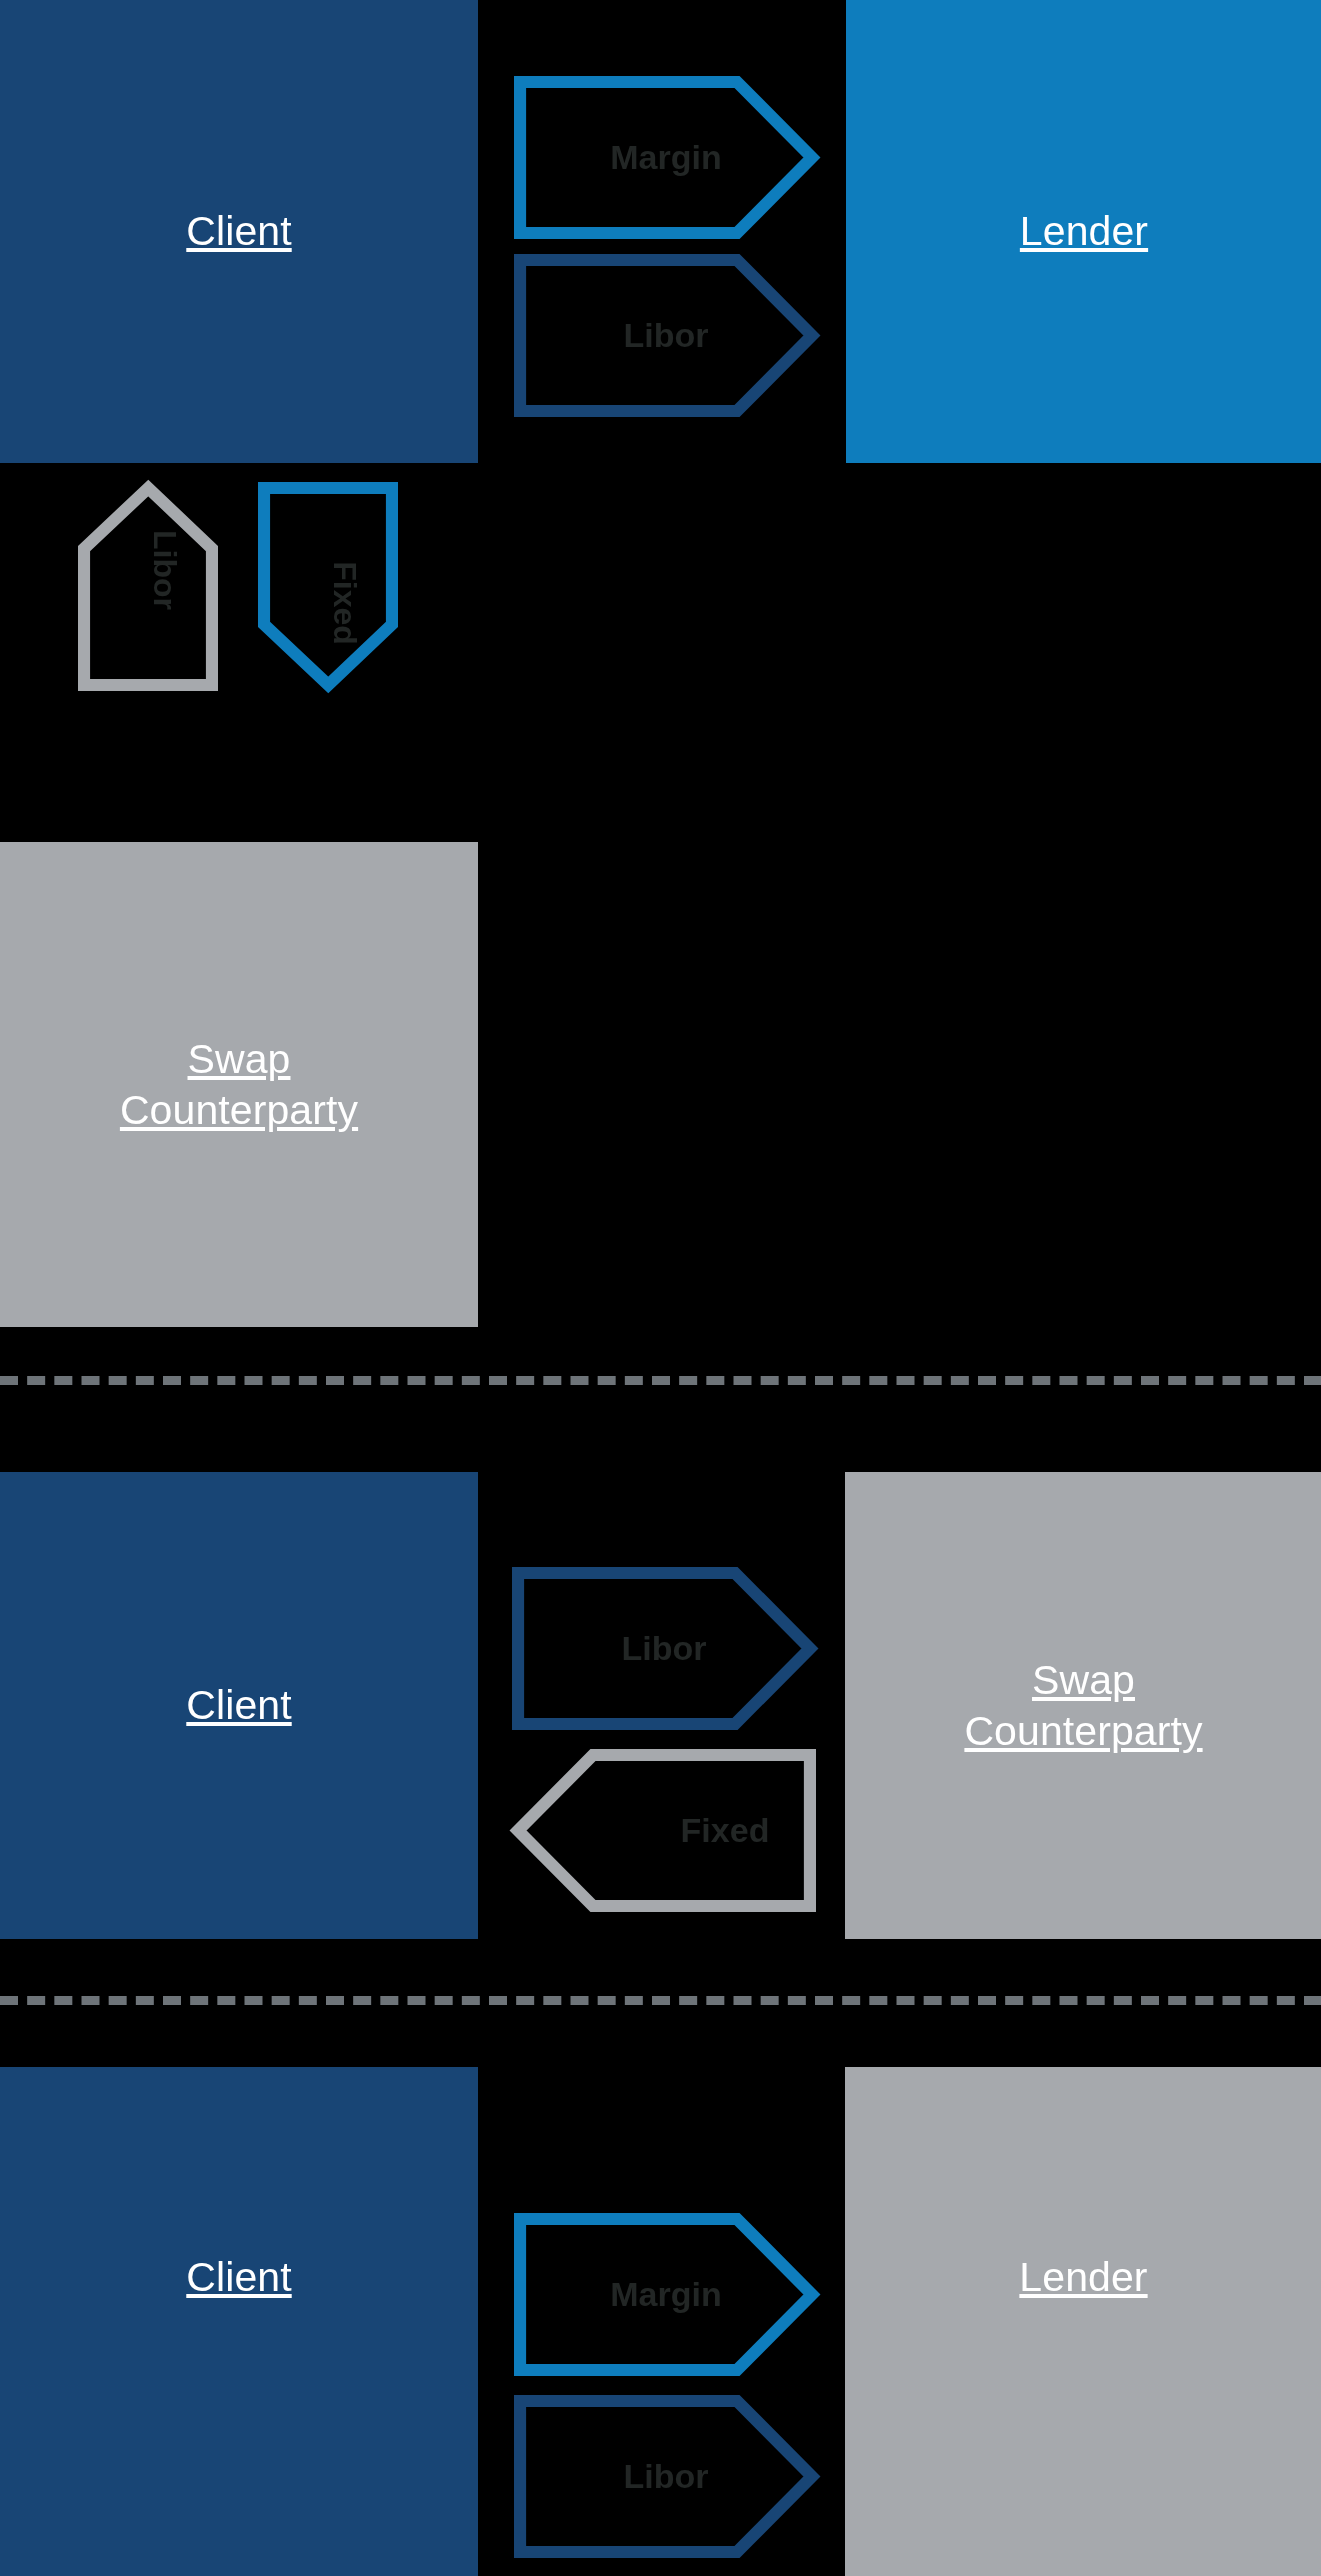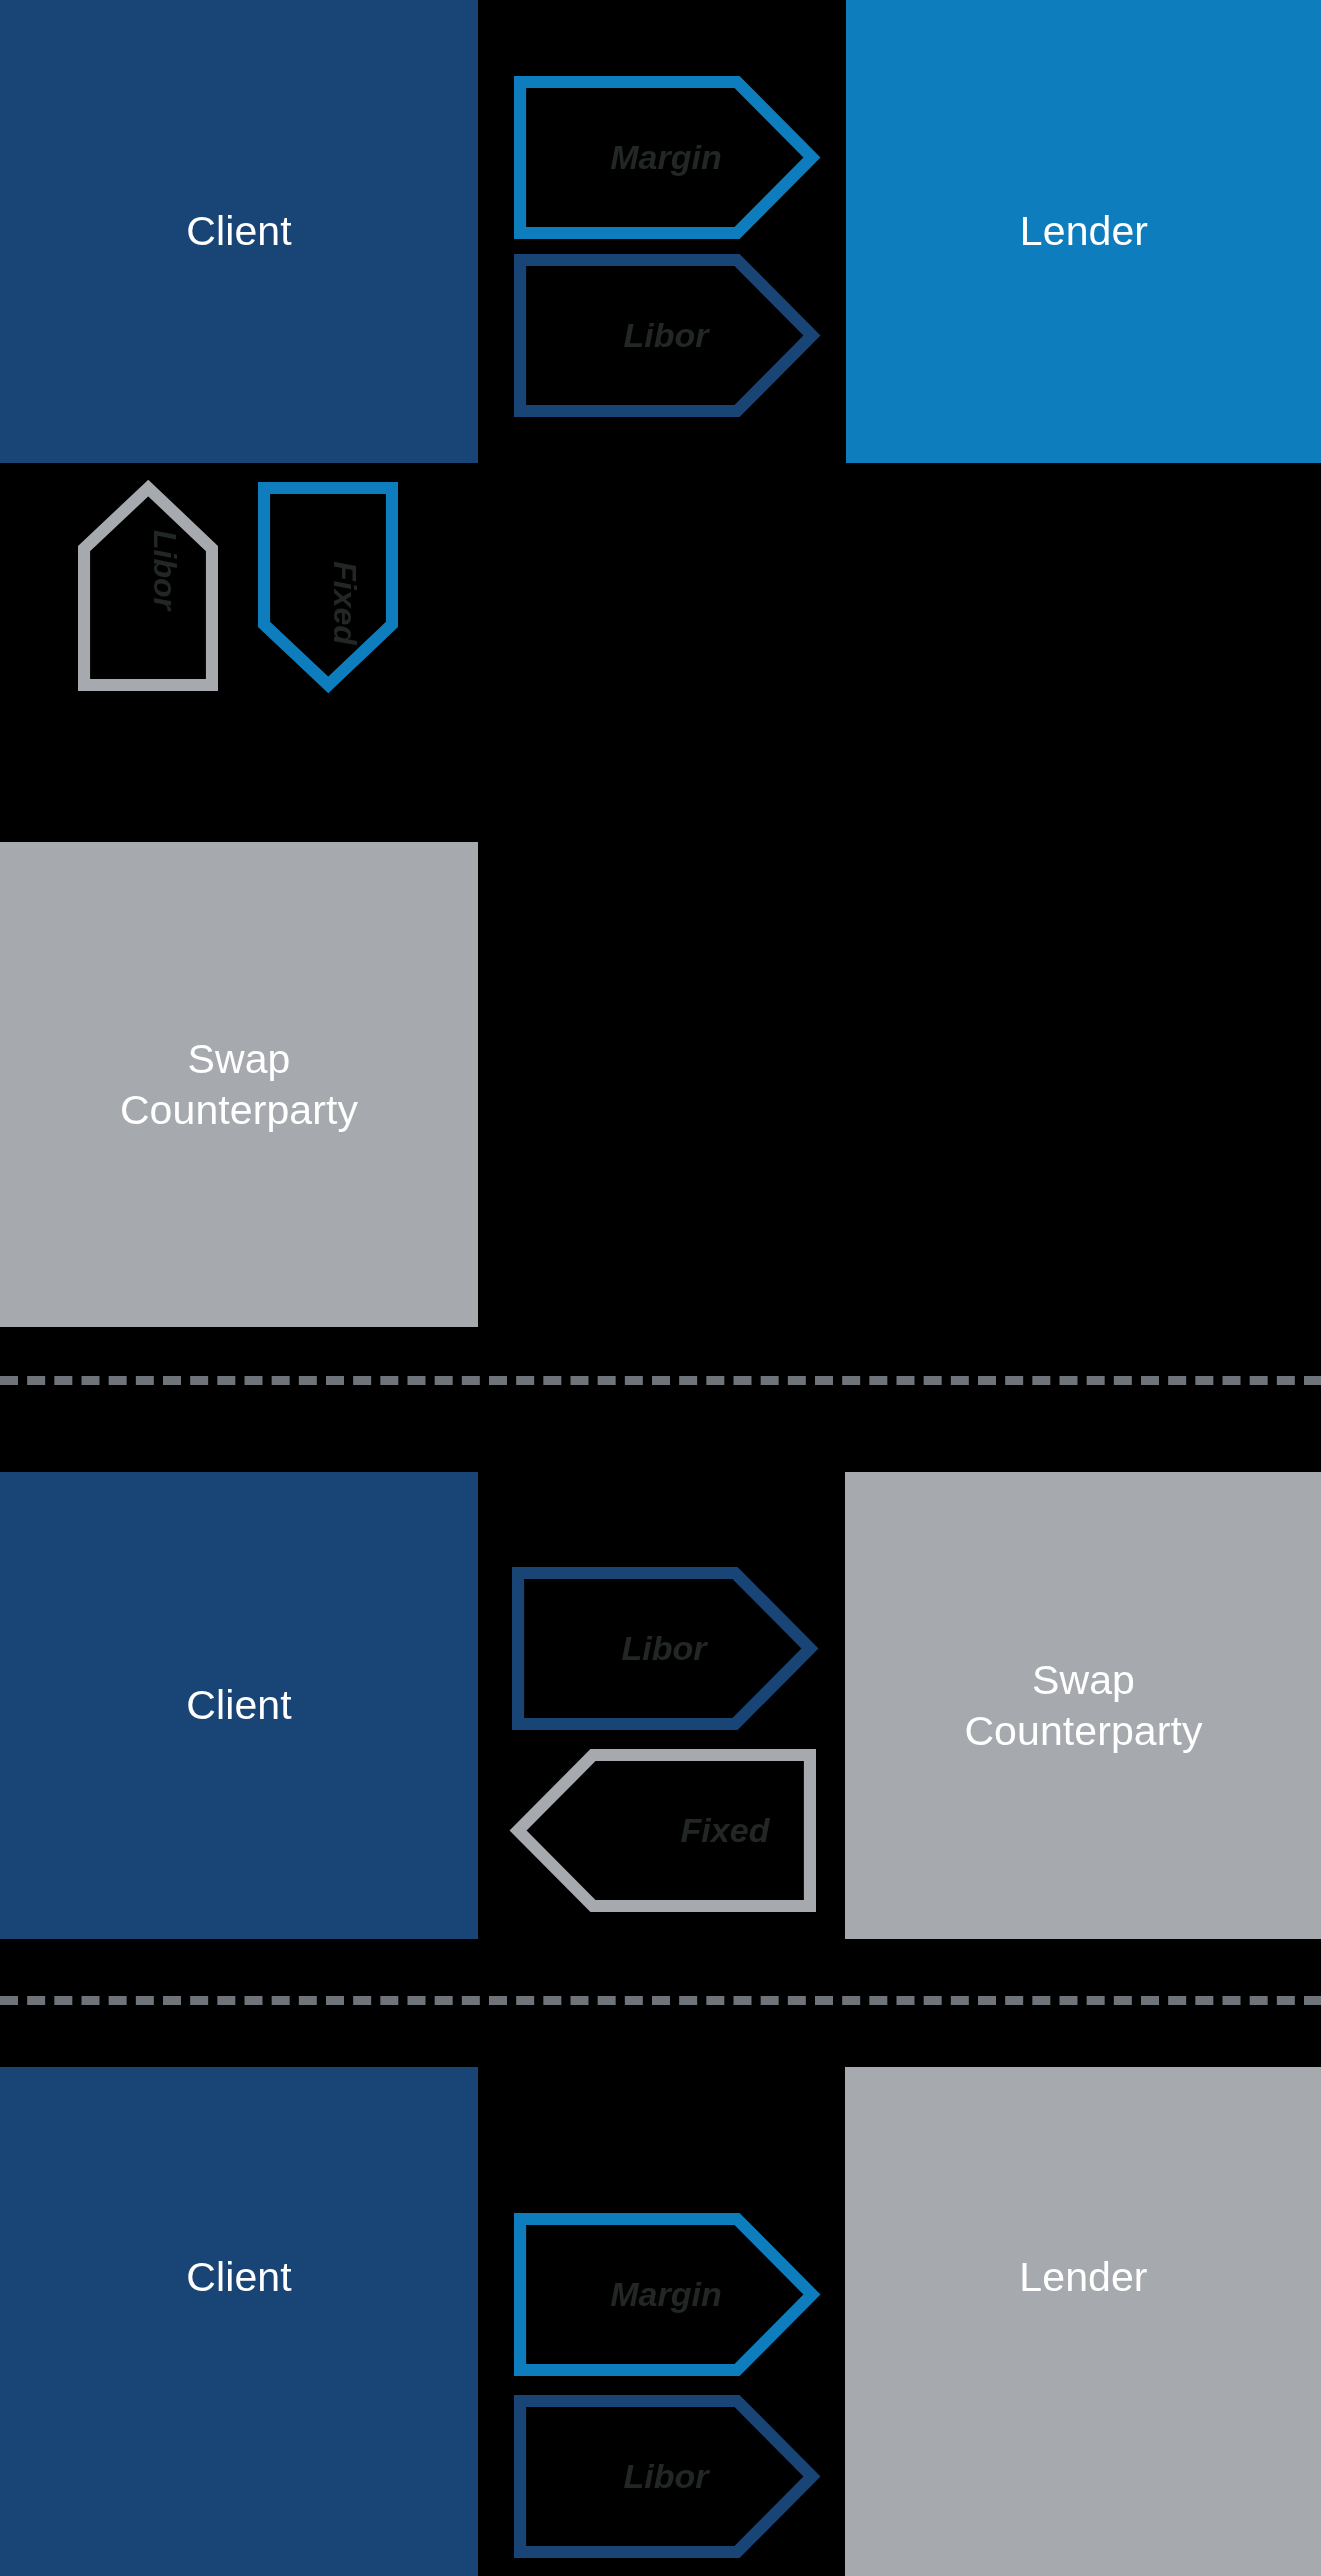--- a/index.html
+++ b/index.html
@@ -33,35 +33,35 @@
     color: #ffffff;
     font-weight: 400;
     line-height: 1.22;
     letter-spacing: 0.1px;
     box-sizing: border-box;
     padding: 0 5.5px;
   }
   .entity-label {
     display: block;
     white-space: pre-line;
+    text-decoration: underline;
   }
 
   
   .divider {
     position: absolute;
     left: 0;
     width: 1322px;
     height: 0;
     border-top: 9.4px dashed #6E7479;
   }
 
   
   .arrow {
     position: absolute;
-    font-style: italic;
   }
   .arrow svg {
     display: block;
     width: 100%;
     height: 100%;
     overflow: visible;
   }
   .arrow-text {
     position: absolute;
     left: 0; top: 0;

